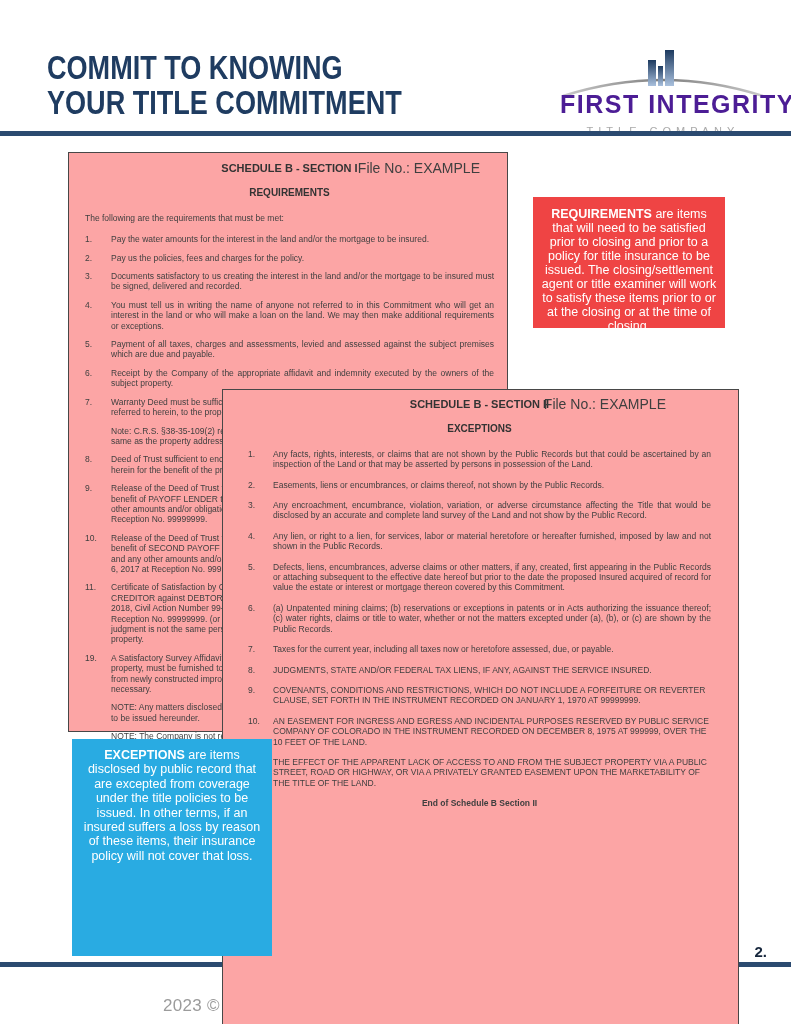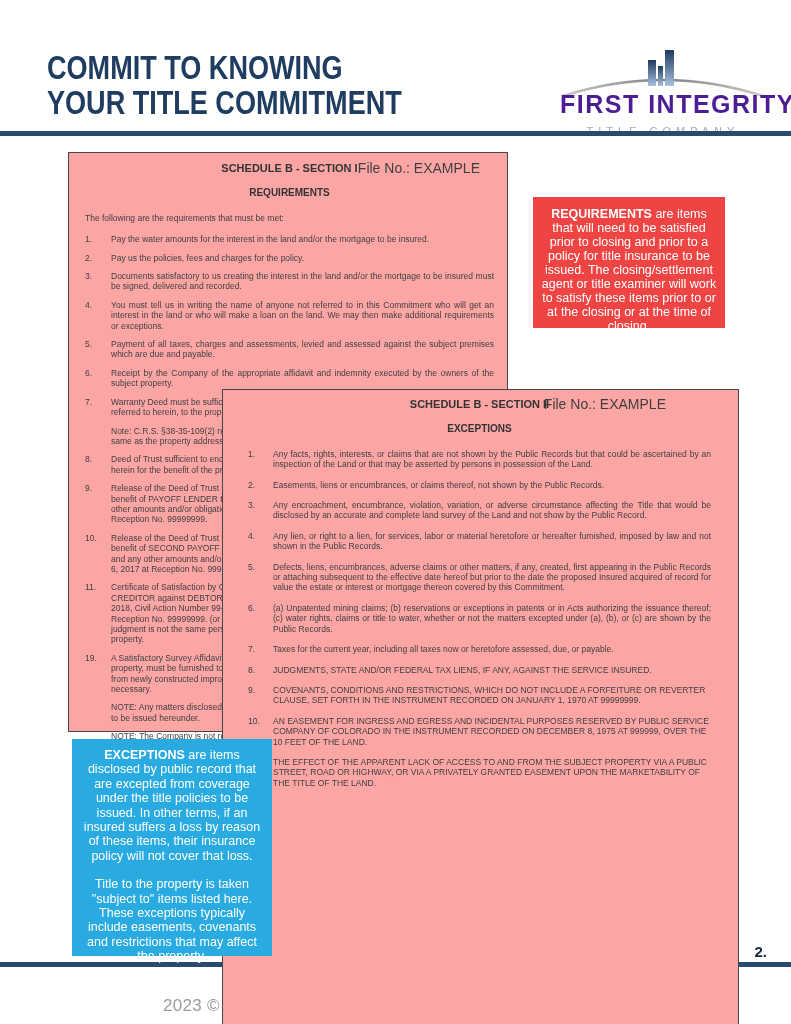--- a/index.html
+++ b/index.html
@@ -251,24 +251,24 @@
     </div>
   <div class="item">
       <div class="num">10.</div>
       <div class="txt left">AN EASEMENT FOR INGRESS AND EGRESS AND INCIDENTAL PURPOSES RESERVED BY PUBLIC SERVICE COMPANY OF COLORADO IN THE INSTRUMENT RECORDED ON DECEMBER 8, 1975 AT 999999, OVER THE 10 FEET OF THE LAND.</div>
     </div>
   <div class="item">
       <div class="num">11.</div>
       <div class="txt left">THE EFFECT OF THE APPARENT LACK OF ACCESS TO AND FROM THE SUBJECT PROPERTY VIA A PUBLIC STREET, ROAD OR HIGHWAY, OR VIA A PRIVATELY GRANTED EASEMENT UPON THE MARKETABILITY OF THE TITLE OF THE LAND.</div>
     </div>
 
+  <div class="end-line">End of Schedule B Section II</div>
 </div>
 
 <div class="callout exc-box">
   <div class="para1">
     <b>EXCEPTIONS</b><span> are items disclosed by public record that are excepted from coverage under the title policies to be issued. In other terms, if an insured suffers a loss by reason of these items, their insurance policy will not cover that loss.</span>
   </div>
-  <div class="para2">Title to the property is taken "subject to" items listed here. These exceptions typically include easements, covenants and restrictions that may affect the property.</div>
 </div>
 
 <div class="page-num">2.</div>
 <div class="rule rule-bottom"></div>
 <div class="footer-text">2023 © All Rights Reserved by First Integrity Title Company</div>
 
 </body></html>

